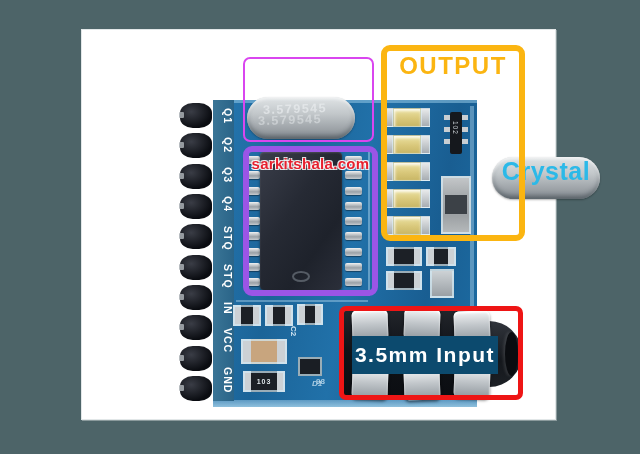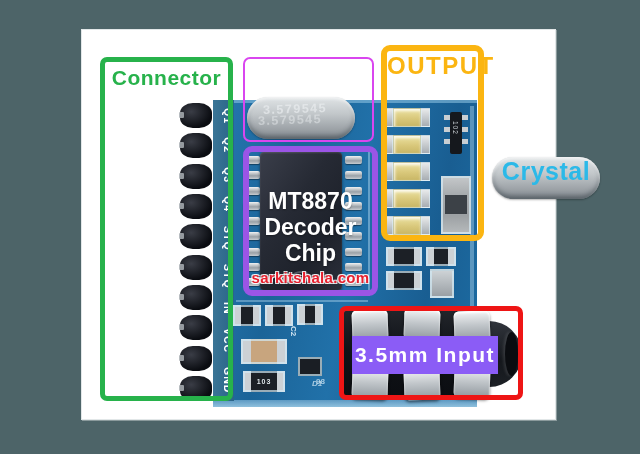--- a/index.html
+++ b/index.html
@@ -125,34 +125,34 @@
   .silk { position:absolute; color:rgba(225,240,248,.9); font-size:8px; font-weight:bold; }
   .silk.rot { writing-mode:vertical-rl; text-orientation:mixed; }
   .silk.s-c2 { left:289px; top:326px; }
   .silk.s-98 { left:288px; top:377px; color:rgba(200,225,240,.8);padding-left:28px; }
   .silk.s-d1 { left:312px; top:379px; color:rgba(200,225,240,.8);font-style:italic; }
 
   
   .abox { position:absolute; border-radius:7px; }
   .abox.green  { left:100px; top:57px;  width:133px; height:344px; border:5px solid #27b24b; }
   .abox.cyan   { left:243px; top:57px;  width:131px; height:85px;  border:2px solid #d946ef; }
-  .abox.yellow { left:381px; top:45px;  width:103px; height:196px; border:6px solid #fbb511; border-radius:9px; }
+  .abox.yellow { left:381px; top:45px;  width:144px; height:196px; border:6px solid #fbb511; border-radius:9px; }
   .abox.purple { left:243px; top:146px; width:135px; height:150px; border:6px solid #9b55e6; border-radius:9px; }
   .abox.red    { left:339px; top:306px; width:184px; height:94px;  border:5px solid #ee1515; }
 
   .lbl { text-align:center; font-weight:bold; }
   .lbl.connector { margin-top:4px; color:#27b24b; font-size:21px; letter-spacing:.5px; }
   .lbl.crystal   { margin-top:1px; color:#2bb9e8; font-size:25px; letter-spacing:.5px; }
   .lbl.outleds   { margin-top:1px; color:#fbb511; font-size:24px; letter-spacing:1.5px; line-height:27px; }
   .chip-lines { margin-top:36px; text-align:center; color:#ffffff; font-size:23px; font-weight:bold;
     line-height:26px; text-shadow:0 1px 2px rgba(0,0,0,.35); }
   .wm { text-align:center; margin-top:3px; color:#e6202e; font-size:15px; font-weight:bold; letter-spacing:.3px;
     text-shadow:-1px -1px 0 rgba(255,255,255,.85), 1px -1px 0 rgba(255,255,255,.85),
                 -1px 1px 0 rgba(255,255,255,.85), 1px 1px 0 rgba(255,255,255,.85); }
-  .tag { position:absolute; left:8px; top:25px; width:146px; height:38px; background:#8b5cf6;
+  .tag { position:absolute; left:8px; top:25px; width:146px; height:38px; background:#0c4a6e;
     color:#ffffff; font-size:21px; font-weight:bold; letter-spacing:1.5px;
     display:flex; align-items:center; justify-content:center; white-space:nowrap; }
 </style>
 </head>
 <body>
 
 <div class="canvas">
   <div class="panel"></div>
 
   <div class="board"></div>
@@ -275,39 +275,31 @@
   <div class="smd s-sot"></div>
   <div class="smd s-r1"></div>
   <div class="smd s-r2"></div>
   <div class="smd s-r3"></div>
   <div class="smd s-g1"></div>
 
   <div class="silk rot s-c2">C2</div>
   <div class="silk s-98">98</div>
   <div class="silk s-d1">D1</div>
 
-  <div class="abox green">
-    <div class="lbl connector">Connector</div>
-  </div>
 
   <div class="abox cyan">
     <div class="lbl crystal">Crystal</div>
   </div>
 
   <div class="abox yellow">
     <div class="lbl outleds">
       <div>OUTPUT</div>
     </div>
   </div>
 
   <div class="abox purple">
-    <div class="chip-lines">
-      <div>MT8870</div>
-      <div>Decoder</div>
-      <div>Chip</div>
-    </div>
     <div class="wm">sarkitshala.com</div>
   </div>
 
   <div class="abox red">
     <div class="tag">3.5mm Input</div>
   </div>
 </div>
 
 </body></html>

